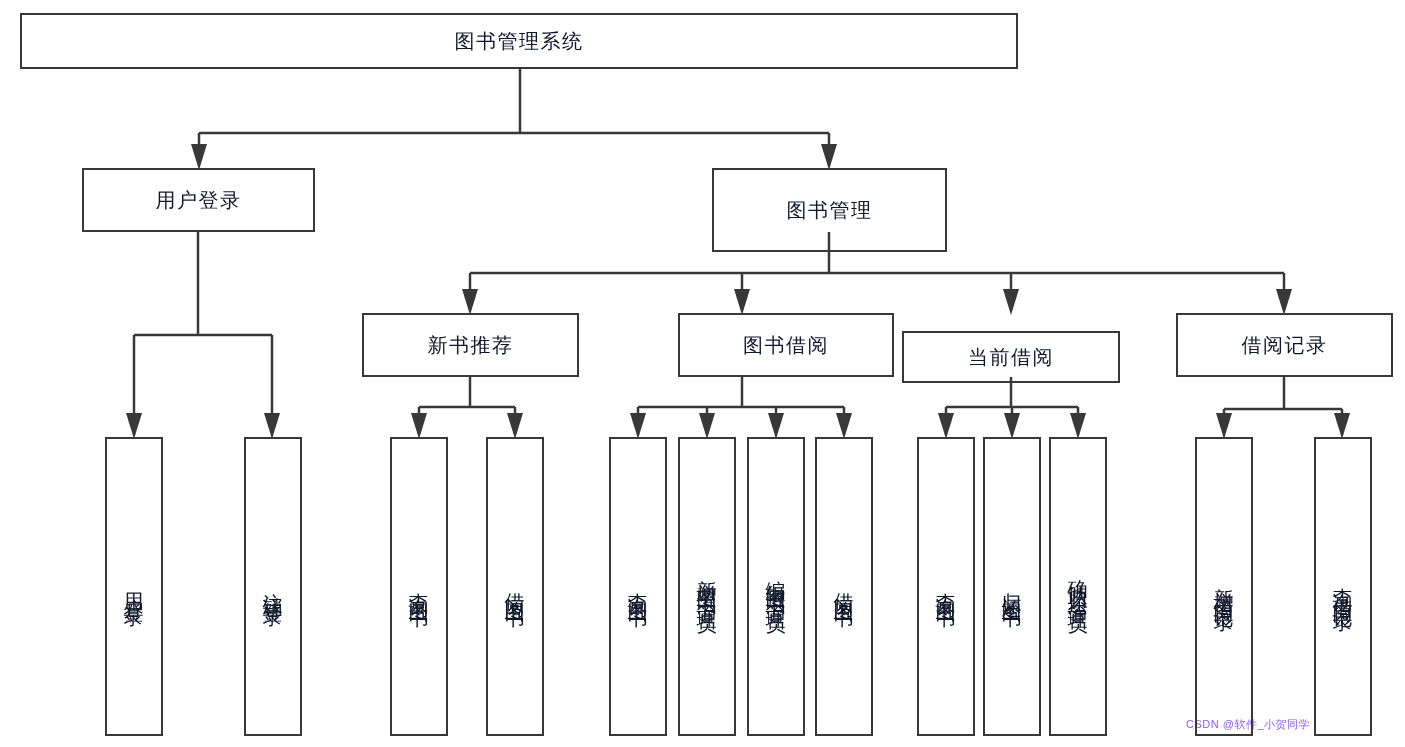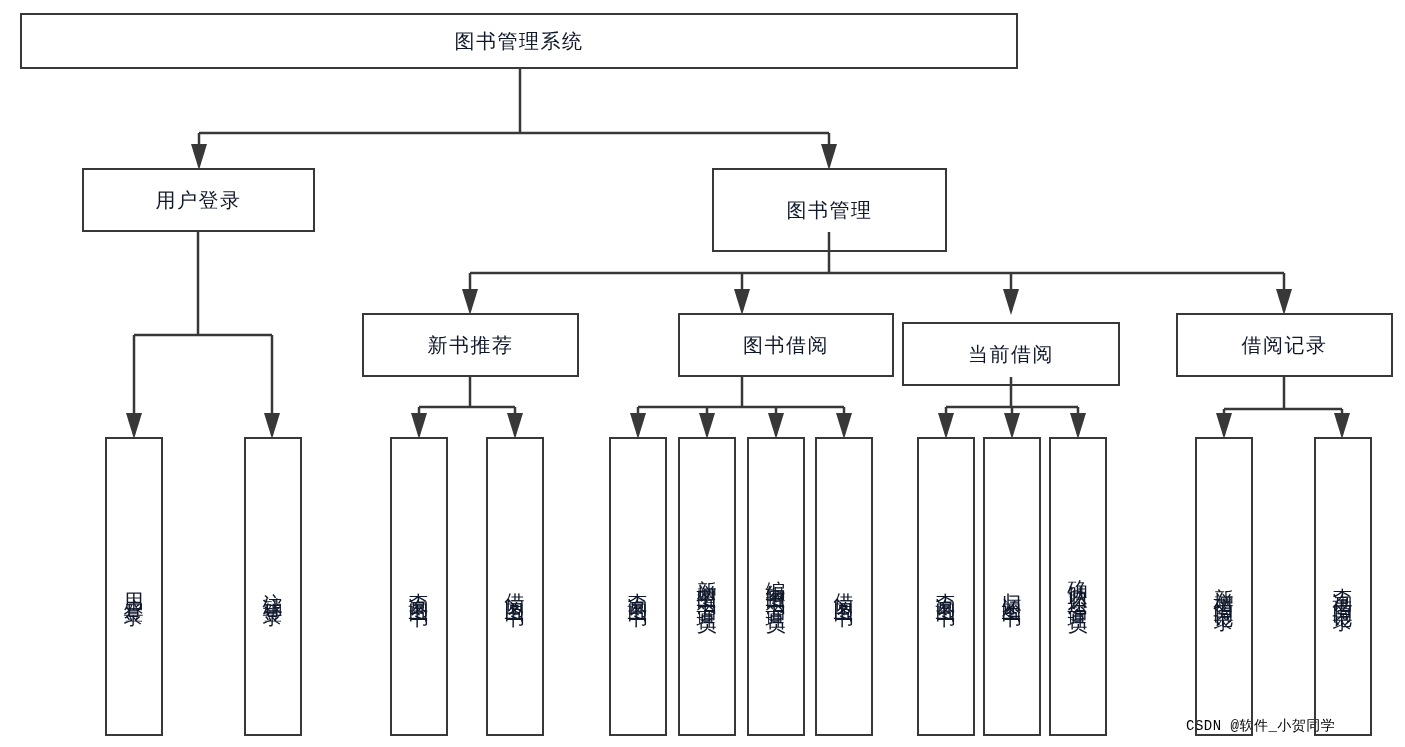--- a/index.html
+++ b/index.html
@@ -4,40 +4,40 @@
 <style>
   html,body { margin:0; padding:0; background:#ffffff; }
   .canvas {
     position:relative; width:1405px; height:747px; background:#ffffff;
     overflow:hidden;
     font-family:"Liberation Sans","DejaVu Sans",sans-serif;
   }
   .connectors { position:absolute; left:0; top:0; z-index:1; }
   .watermark {
     position:absolute; z-index:2; left:1186px; top:717px;
-    font-size:14px; color:#000000; letter-spacing:0.5px; white-space:nowrap;font-family:Liberation Mono, monospace;
+    font-size:11px; color:#8b5cf6; letter-spacing:0.5px; white-space:nowrap;
   }
   .node {
     position:absolute; z-index:3; box-sizing:border-box;
     border:2.5px solid #383838; background:transparent;
     display:flex; align-items:center; justify-content:center;
     color:#0f172a;
   }
   .node-h { font-size:20px; letter-spacing:1.5px; }
   .node-v { writing-mode:vertical-rl; text-orientation:mixed;
             font-size:20px; letter-spacing:5px; line-height:1; }
   .node span { display:block; }
 
   
   .n-root  { left:20px;  top:13px;  width:998px; height:56px; }
   .n-login { left:82px;  top:168px; width:233px; height:64px; }
   .n-mgmt  { left:712px; top:168px; width:235px; height:84px; }
   .n-rec   { left:362px; top:313px; width:217px; height:64px; }
   .n-bor   { left:634px; top:313px; width:216px; height:64px;margin-left:44px; }
-  .n-cur   { left:902px; top:322px; width:218px; height:64px; }
+  .n-cur   { left:902px; top:331px; width:218px; height:52px; }
   .n-hist  { left:1176px;top:313px; width:217px; height:64px; }
 
   
   .leaf { top:437px; width:58px; height:299px; }
   .l-g1a{ left:105px; }  .l-g1b{ left:244px; }
   .l-g2a{ left:390px; }  .l-g2b{ left:486px; }
   .l-g3a{ left:609px; }  .l-g3b{ left:678px; } .l-g3c{ left:747px; } .l-g3d{ left:815px; }
   .l-g4a{ left:917px; }  .l-g4b{ left:983px; } .l-g4c{ left:1049px; }
   .l-g5a{ left:1195px; } .l-g5b{ left:1314px; }
 </style>

